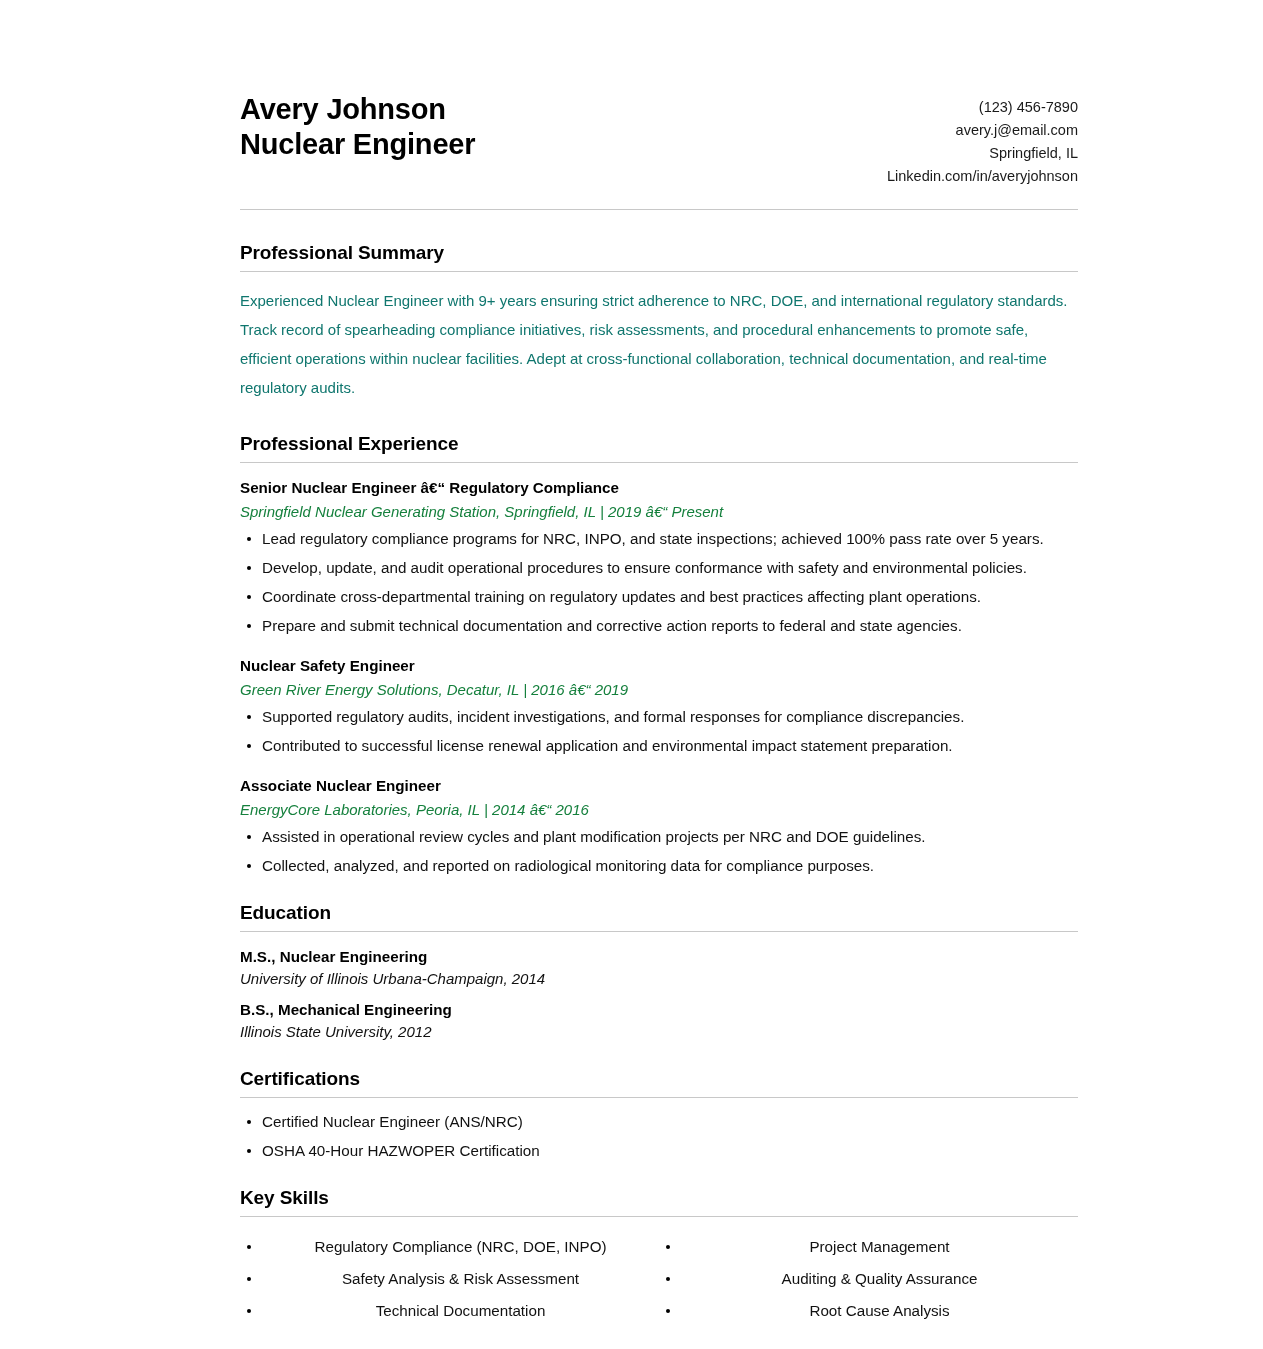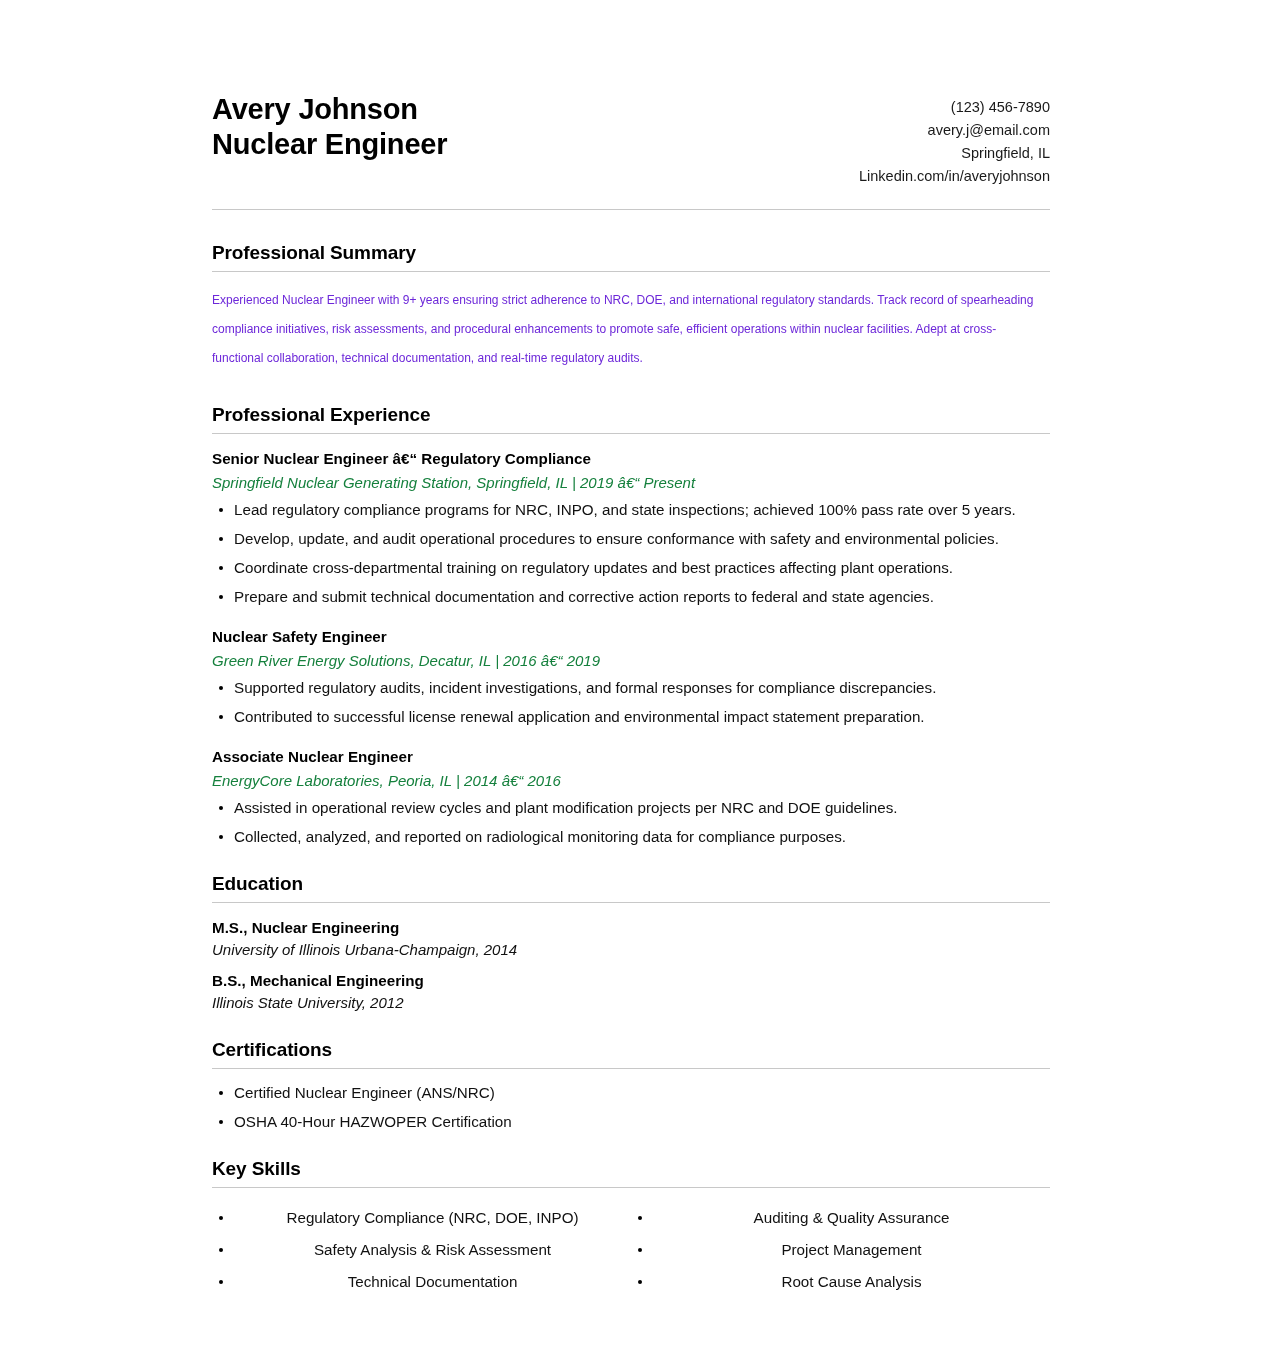--- a/index.html
+++ b/index.html
@@ -13,20 +13,21 @@
     font-family: "Liberation Sans", sans-serif;
     color: #000000;
     -webkit-font-smoothing: antialiased;
   }
   .page {
     position: relative;
     width: 1007px;
     height: 1349px;
     background: #ffffff;
     box-sizing: border-box;
+    margin-left: 28px;
   }
   .content {
     position: absolute;
     left: 212px;
     top: 0;
     width: 838px;
   }
 
   
   .header {
@@ -83,23 +84,23 @@
   }
   .section-rule {
     margin-top: 6px;
     margin-bottom: 14px;
     border: 0;
     border-top: 1px solid #c8c8c8;
     height: 0;
   }
 
   .summary-text {
-    font-size: 12px;
+    font-size: 15px;
     line-height: 29px;
-    color: #6d28d9;
+    color: #0f766e;
     margin: 0;
     max-width: 830px;
   }
 
   
   .job { margin-bottom: 4px; }
   .job + .job { margin-top: 19px; }
   .job-role {
     font-size: 15.2px;
     font-weight: bold;
@@ -257,22 +258,22 @@
         <div class="skills-col">
           <ul class="bullets">
             <li>Regulatory Compliance (NRC, DOE, INPO)</li>
             <li>Safety Analysis &amp; Risk Assessment</li>
             <li>Technical Documentation</li>
 
           </ul>
         </div>
         <div class="skills-col">
           <ul class="bullets">
+            <li>Project Management</li>
             <li>Auditing &amp; Quality Assurance</li>
-            <li>Project Management</li>
             <li>Root Cause Analysis</li>
 
           </ul>
         </div>
       </div>
     </div>
 
   </div>
 </div>
 

